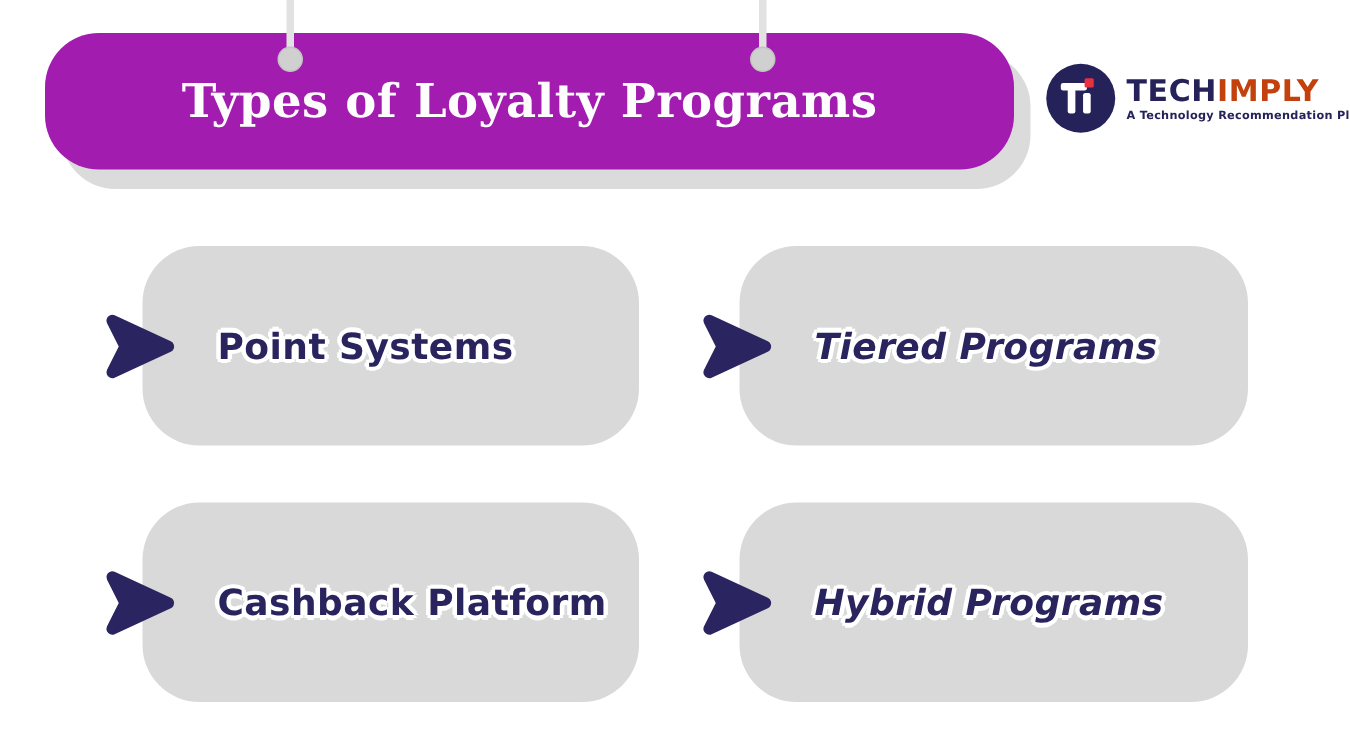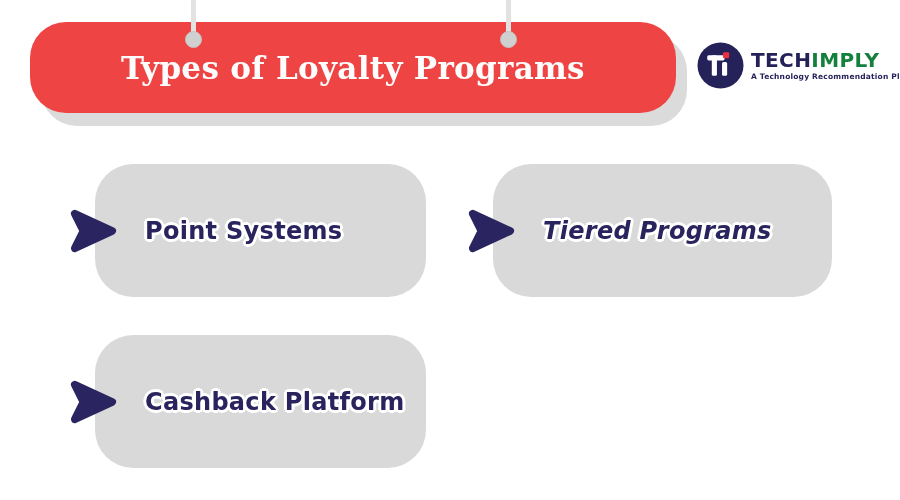--- a/index.html
+++ b/index.html
@@ -30,21 +30,21 @@
     border-radius: 50%;
     background: #d0d0d0;
     border: 1px solid #c3c3c3;
   }
 
   
   .banner {
     position: absolute;
     left: 30px; top: 22px;
     width: 646px; height: 91px;
-    background: #ef4444;
+    background: #a21caf;
     border-radius: 36px;
     box-shadow: 11px 13px 0 0 #dbdbdb;
     display: flex;
     align-items: center;
     justify-content: center;
     z-index: 2;
   }
   .banner-title {
     font-family: "DejaVu Serif", serif;
     font-weight: bold;
@@ -64,21 +64,21 @@
   }
   .brand-mark { width: 47px; height: 47px; display: block; }
   .brand-text { display: flex; flex-direction: column; line-height: 1; }
   .brand-word {
     font-weight: bold;
     font-size: 20px;
     letter-spacing: 0.4px;
     color: #252259;
     white-space: nowrap;
   }
-  .brand-word .brand-accent { color: #15803d; }
+  .brand-word .brand-accent { color: #c2410c; }
   .brand-tagline {
     margin-top: 3px;
     font-weight: bold;
     font-size: 7.5px;
     letter-spacing: 0.2px;
     color: #252259;
     white-space: nowrap;
   }
 
   
@@ -172,14 +172,22 @@
 
   <div class="card-slot col-left row-bottom">
     <svg class="card-arrow" viewBox="0 0 56 50" aria-hidden="true">
       <polygon points="8,7 47,25 8,43 17,25" fill="#2a2560" stroke="#2a2560" stroke-width="8" stroke-linejoin="round"></polygon>
     </svg>
     <div class="card-box">
       <div class="card-label">Cashback Platform</div>
     </div>
   </div>
 
+  <div class="card-slot col-right row-bottom">
+    <svg class="card-arrow" viewBox="0 0 56 50" aria-hidden="true">
+      <polygon points="8,7 47,25 8,43 17,25" fill="#2a2560" stroke="#2a2560" stroke-width="8" stroke-linejoin="round"></polygon>
+    </svg>
+    <div class="card-box">
+      <div class="card-label">Hybrid Programs</div>
+    </div>
+  </div>
 
 </div>
 
 </body></html>

